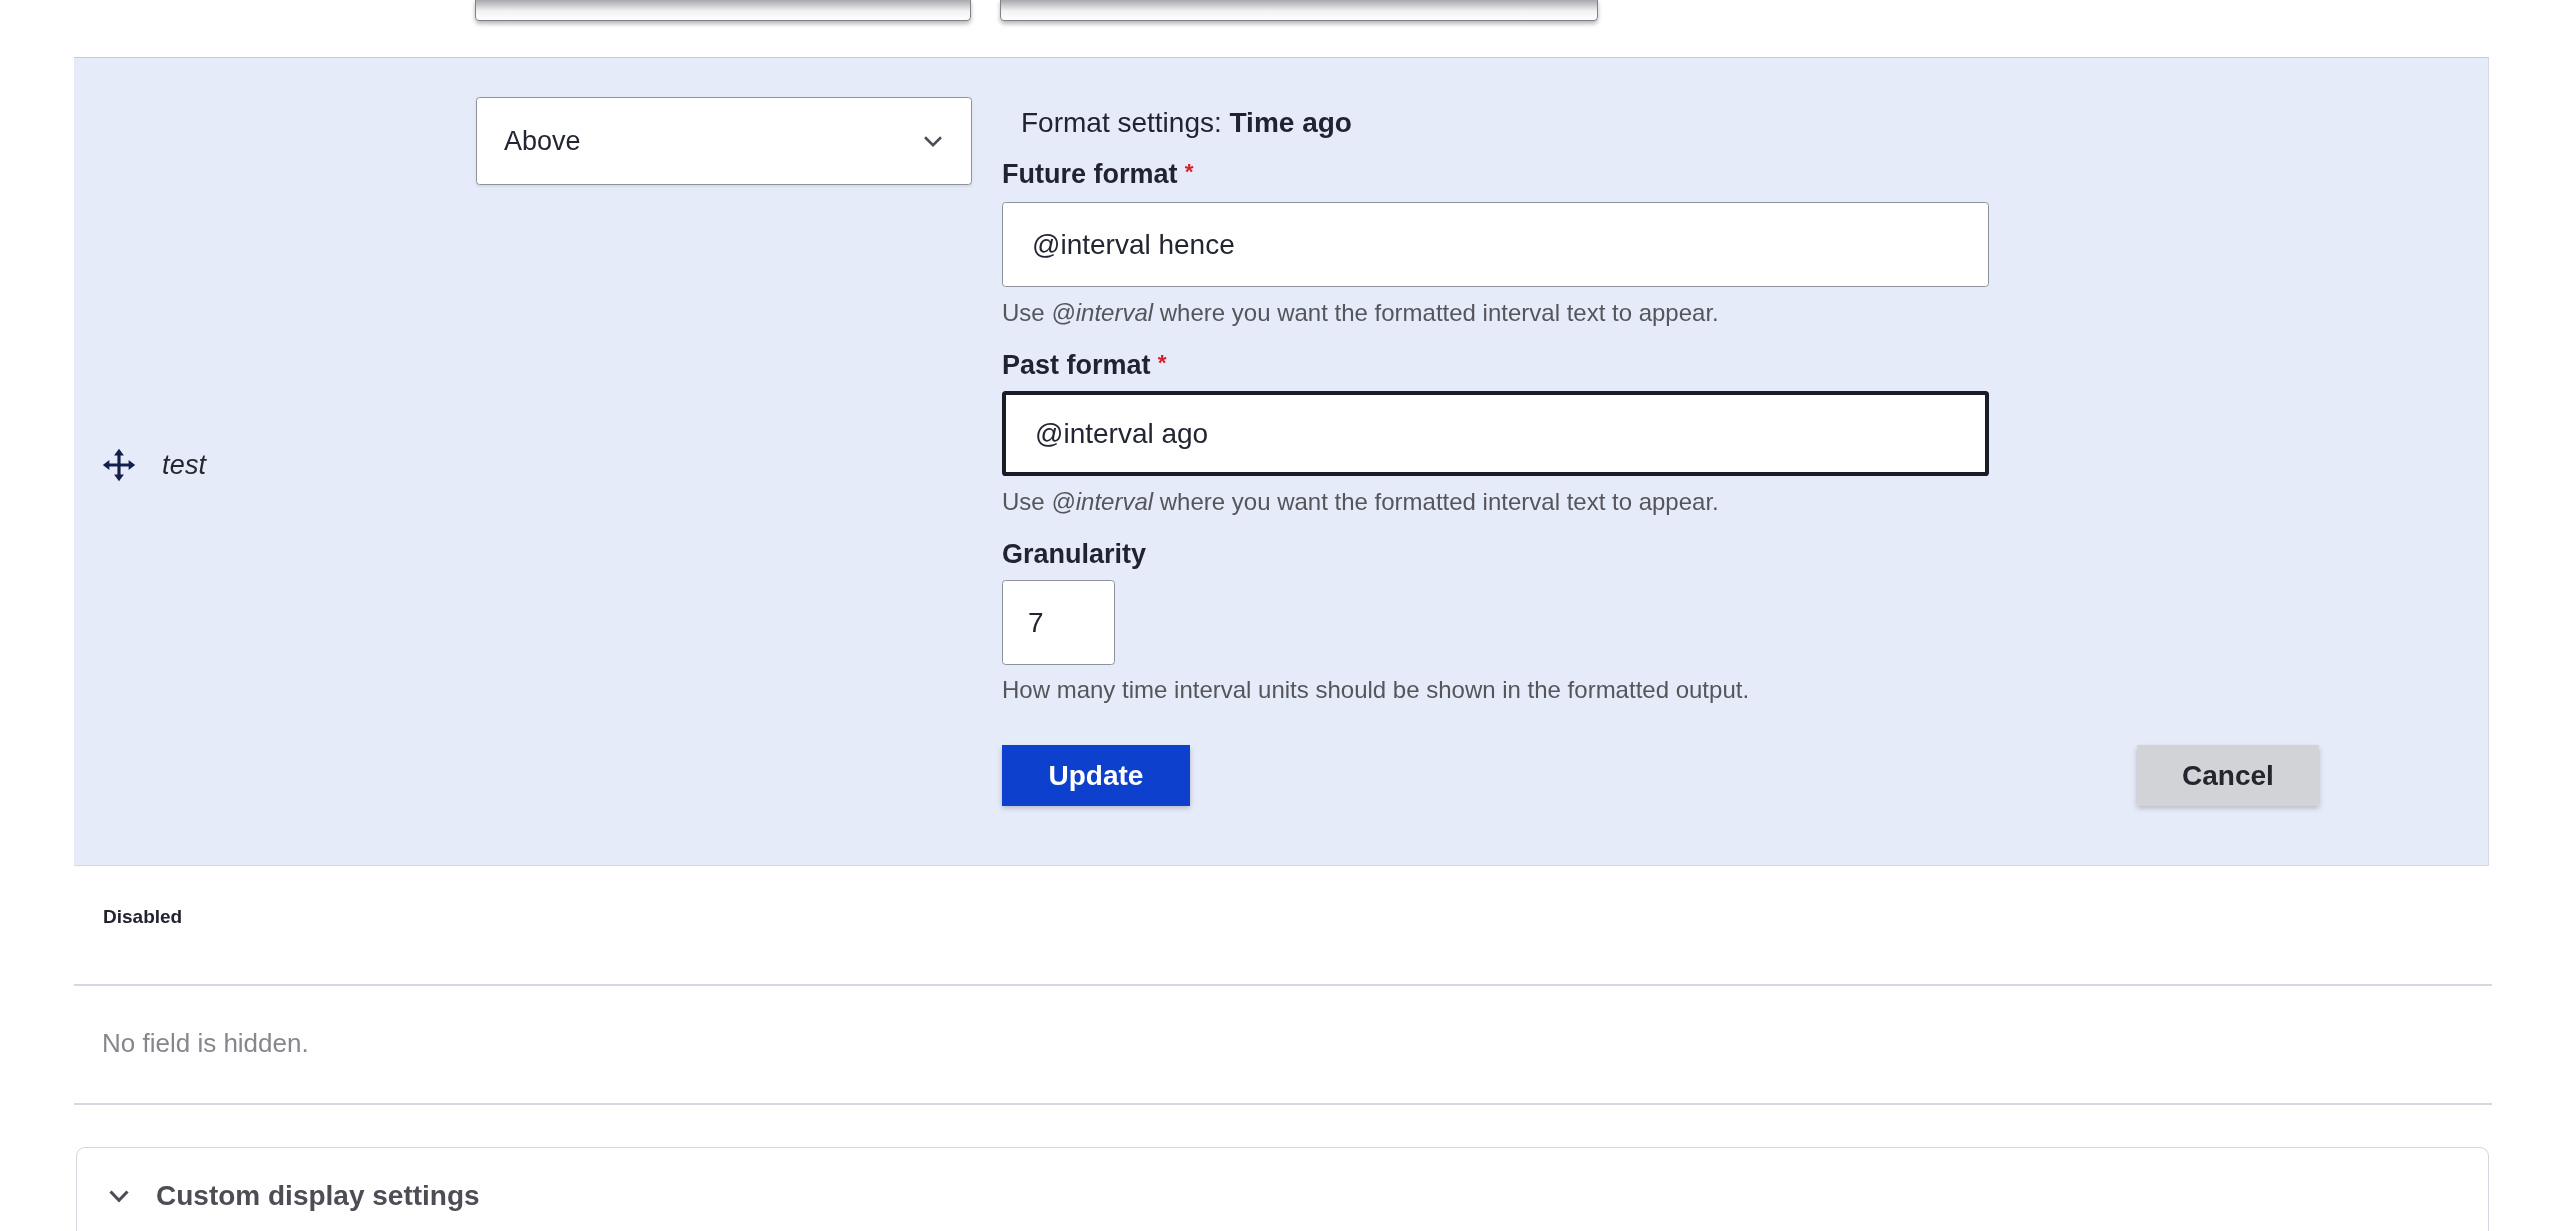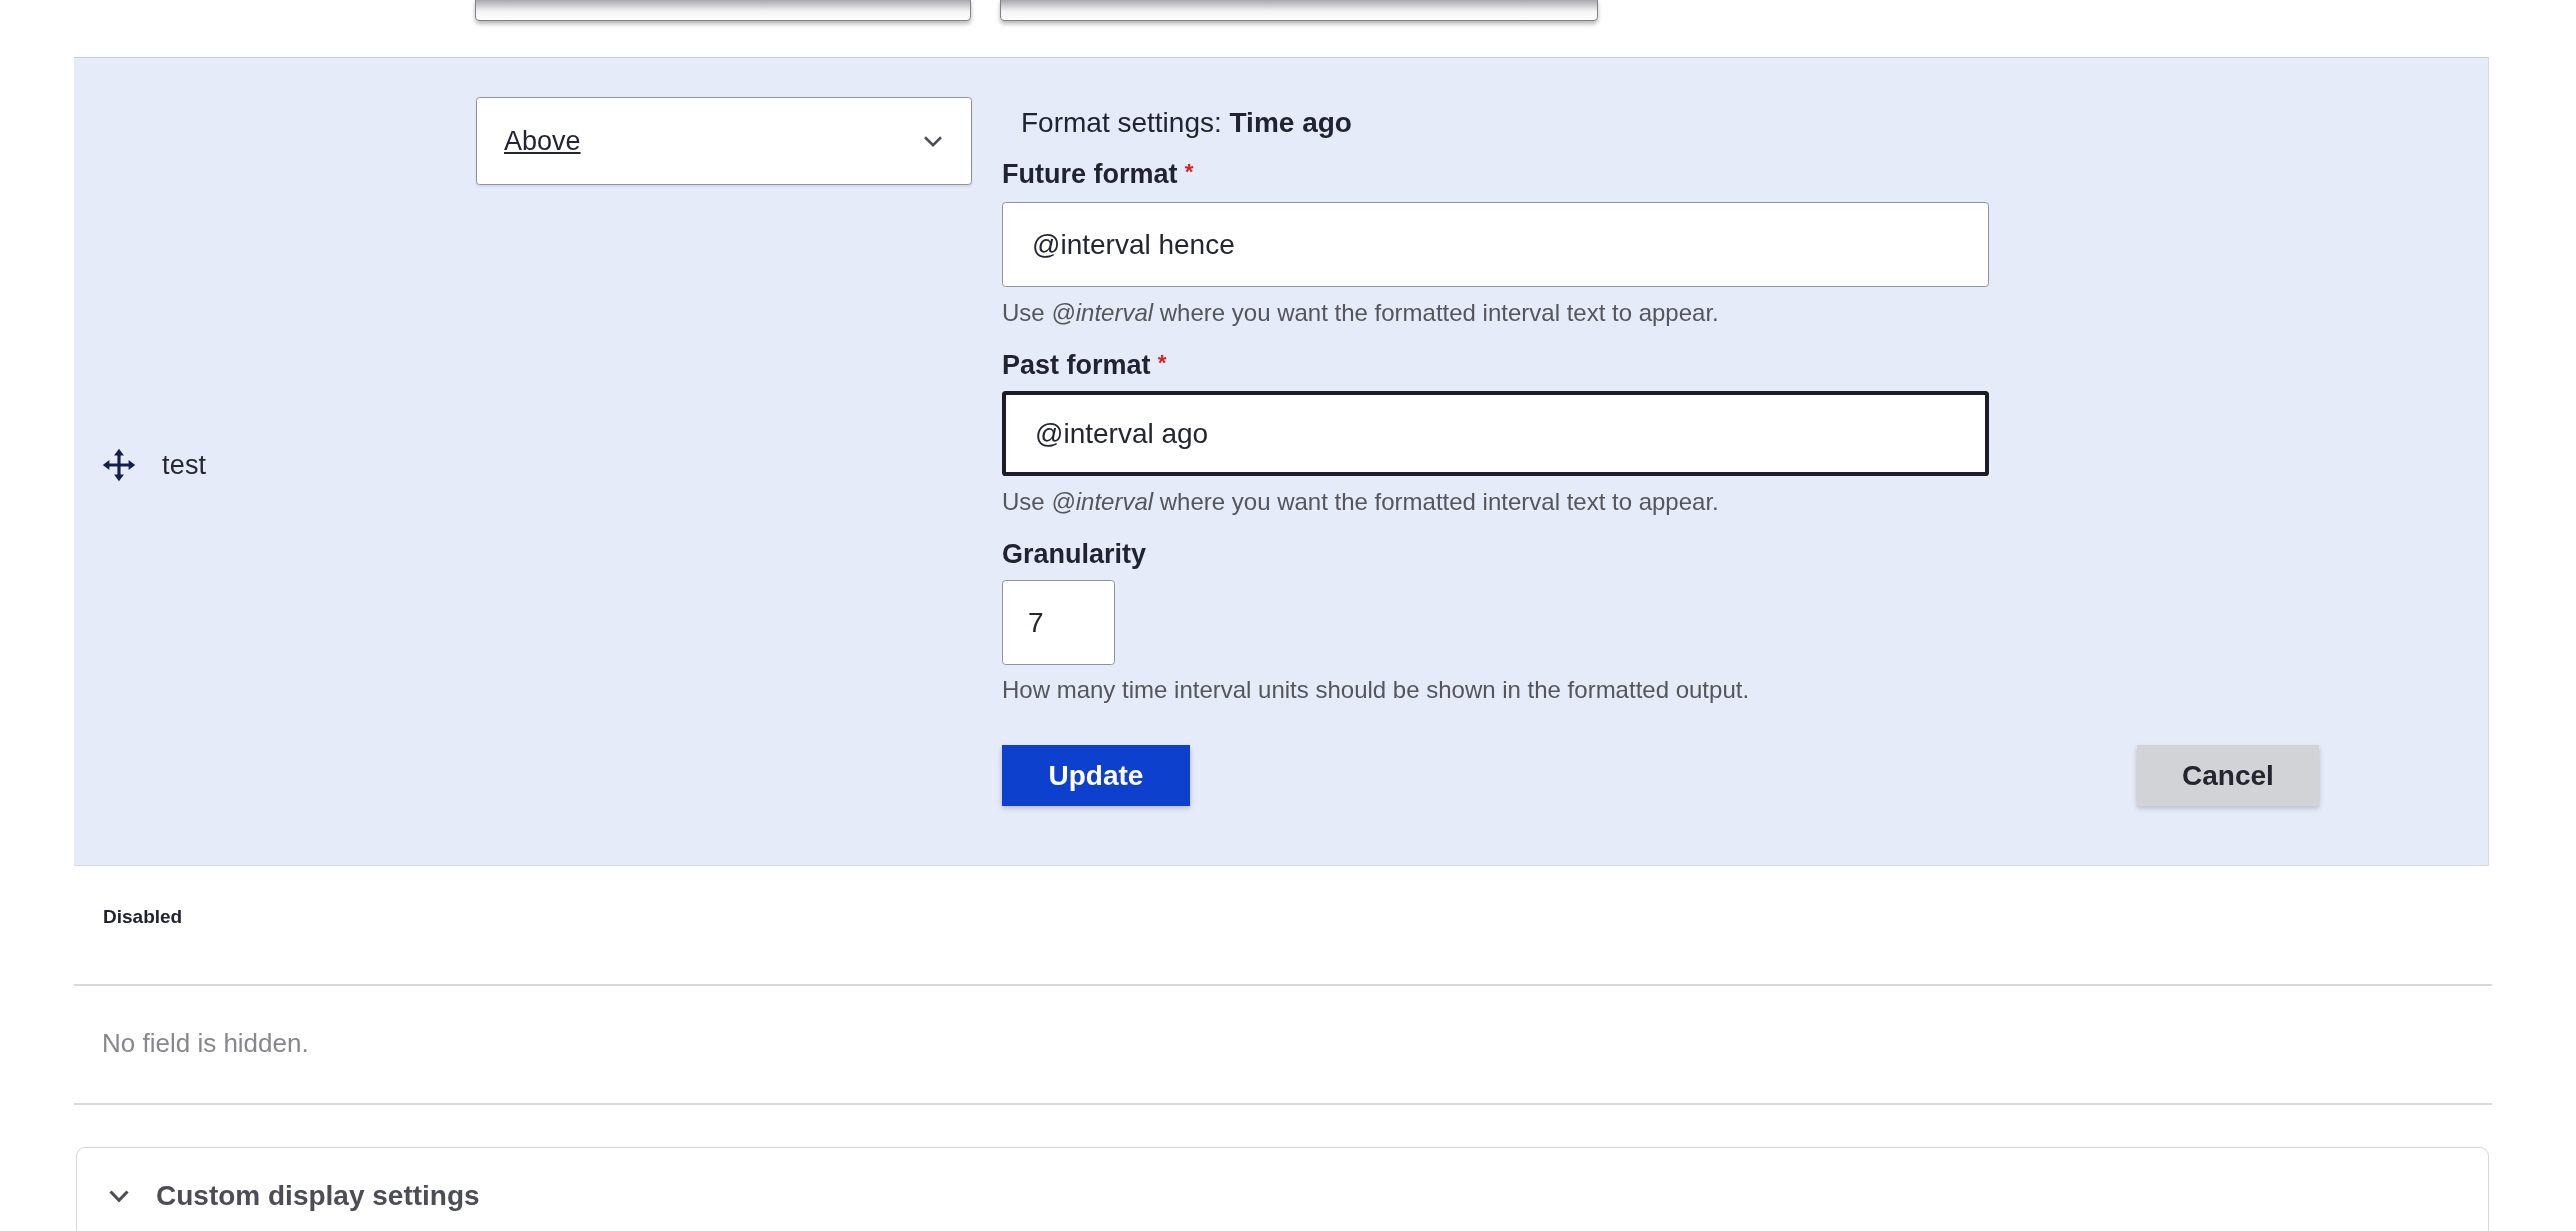--- a/index.html
+++ b/index.html
@@ -29,36 +29,35 @@
     position: absolute; left: 74px; top: 57px;
     width: 2415px; height: 809px;
     background: #e6ebfa;
     border-top: 1.8px solid #c7cad7;
     border-right: 0.9px solid #d6d8e3;
     border-bottom: 0.9px solid #d6d8e3;
   }
 
   .drag-cell {
     position: absolute; left: 27px; top: 389px;
-    display: flex; align-items: center; gap: 25px;
+    display: flex; align-items: center; gap: 25px; font-style: italic;
   }
   .drag-handle { width: 36px; height: 36px; cursor: move; display: flex; }
   .field-name { font-size: 27px; color: #26272f; letter-spacing: 0.2px; }
 
   .label-select {
     position: absolute; left: 402px; top: 39px;
     width: 496px; height: 88px;
     background: #ffffff;
     border: 1.8px solid #8e929c; border-radius: 3.6px;
     display: flex; align-items: center; justify-content: space-between;
     padding: 0 21.6px 0 27px;
     font-size: 27px; color: #232533;
     box-shadow: 0 1.8px 2.7px rgba(0,0,0,0.08);
     cursor: pointer;
-    text-decoration: underline;
   }
 
   .settings-col { position: absolute; left: 928px; top: 0; width: 1061px; }
 
   .settings-heading {
     position: absolute; top: 48px; left: 0;
     font-size: 28px; line-height: 34px; color: #222330; margin-left: 19px;
   }
   .settings-heading .plugin { font-weight: bold; }
 

